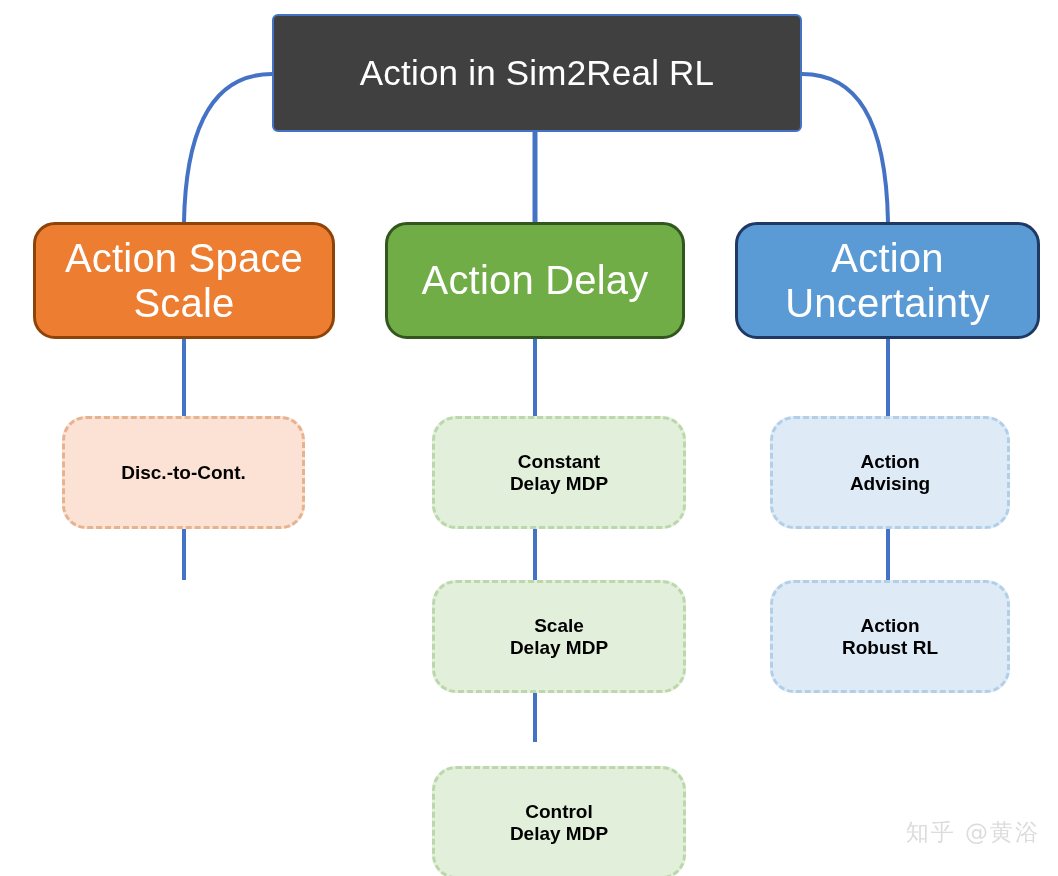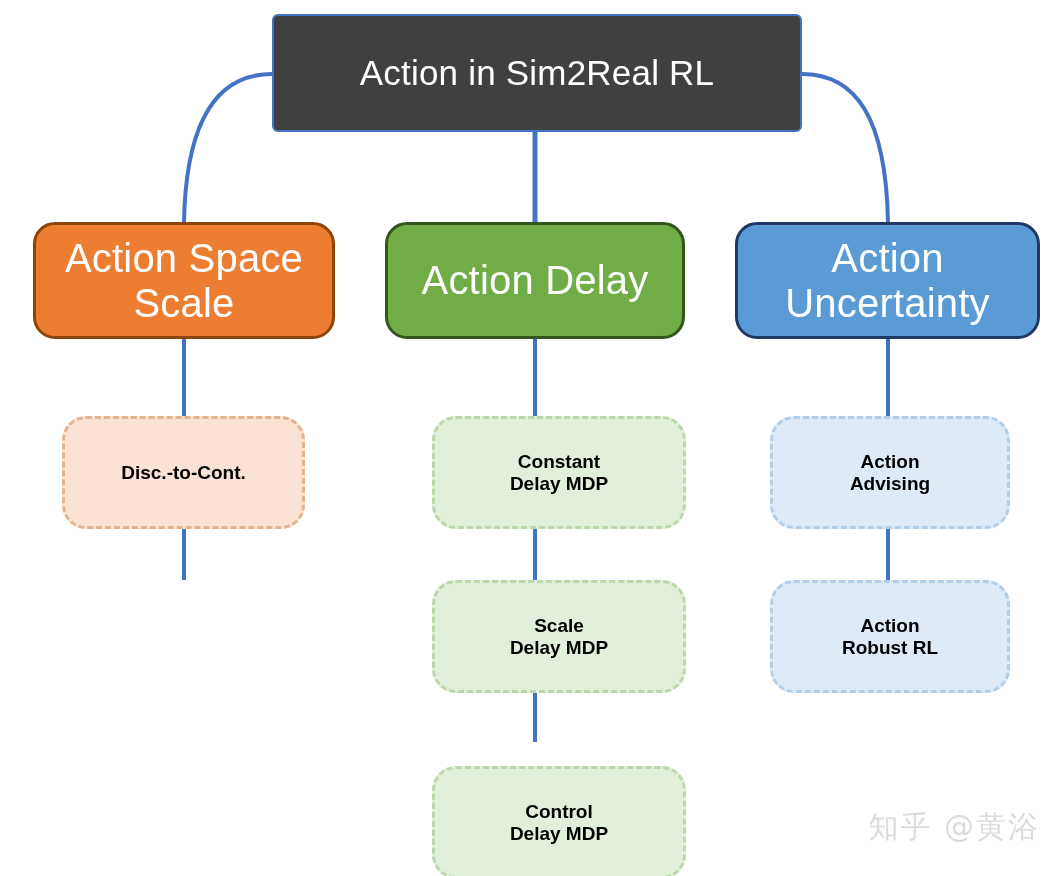--- a/index.html
+++ b/index.html
@@ -114,21 +114,21 @@
   }
   .r1 { top: 416px; }
   .r2 { top: 580px; }
   .r3 { top: 766px; }
 
   
   .watermark {
     position: absolute;
     right: 18px;
     bottom: 28px;
-    font-size: 30px;
+    font-size: 23px;
     color: #DCDCDC;
     letter-spacing: 2px;
     z-index: 5;
     font-family: "DejaVu Sans", sans-serif;
     margin-top: 40px;
   }
 </style>
 </head>
 <body>
 

